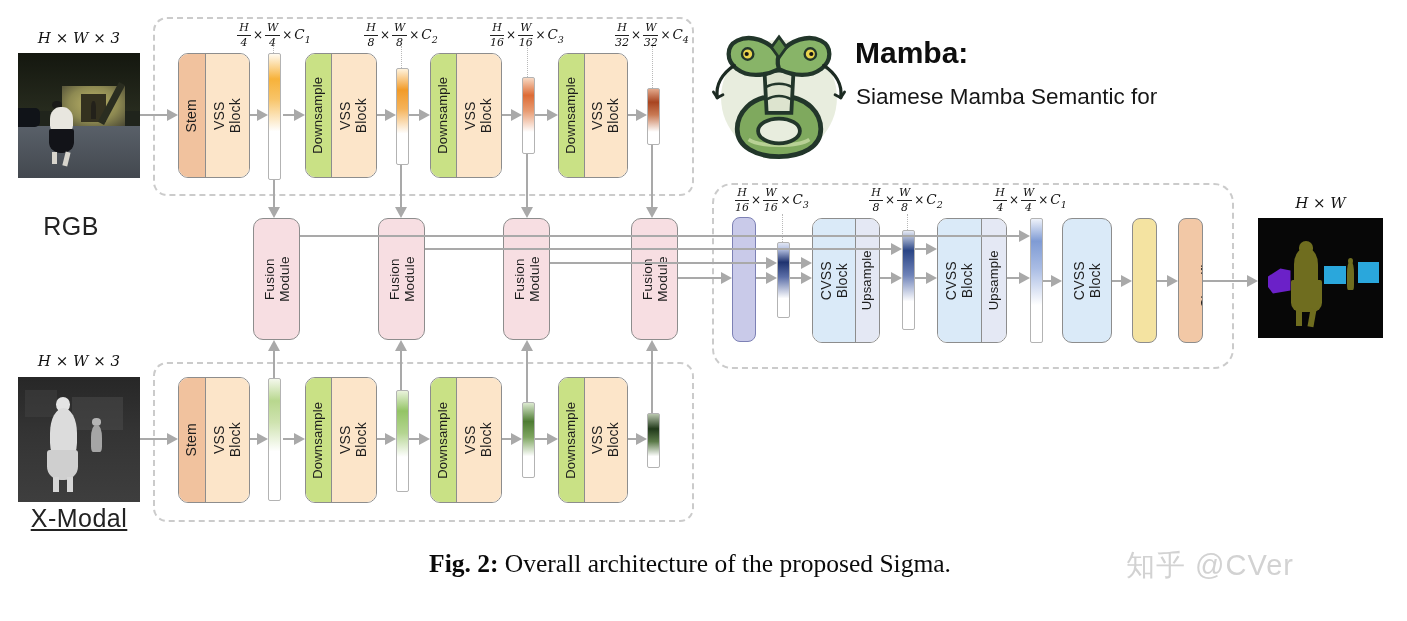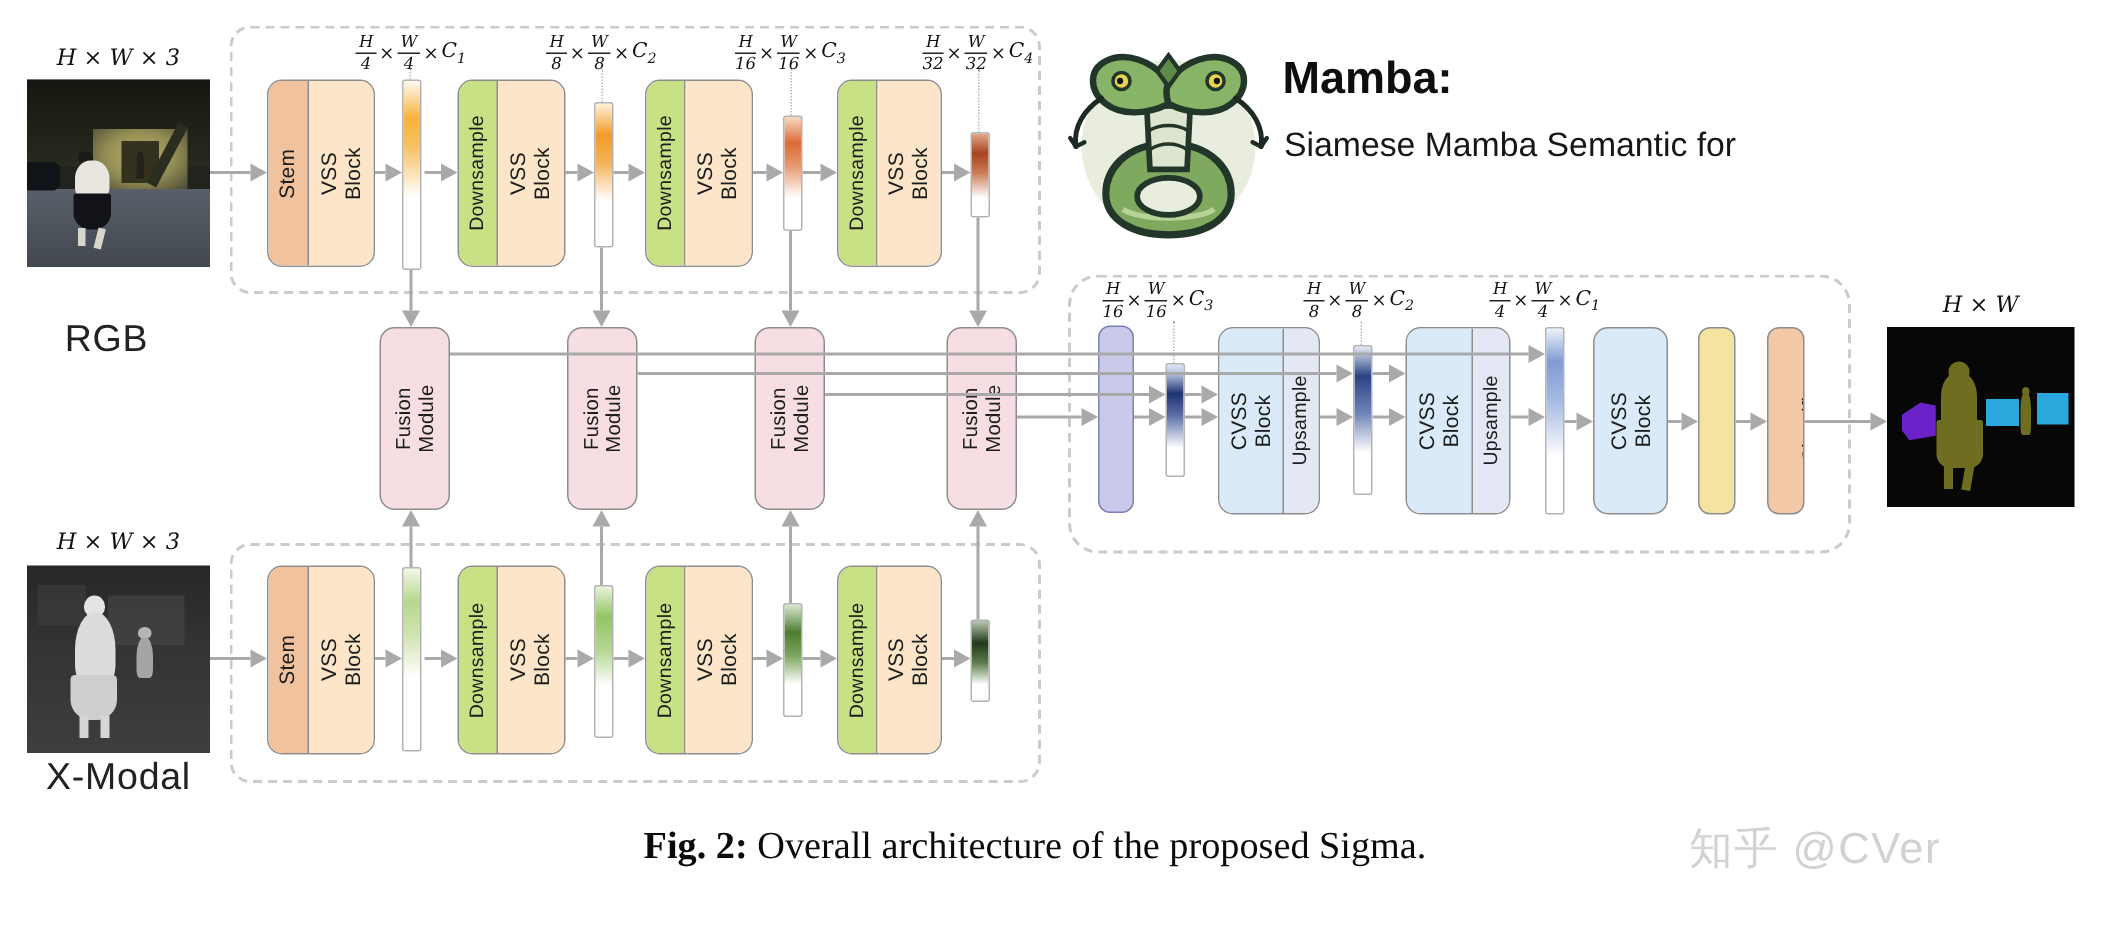--- a/index.html
+++ b/index.html
@@ -98,21 +98,21 @@
     <div style="left:44%;top:16%;width:42%;height:26%;background:#4a4a4a;opacity:.55;"></div>
     <div style="left:6%;top:10%;width:26%;height:22%;background:#454545;opacity:.45;"></div>
     <div style="left:31%;top:16%;width:12%;height:12%;background:#e4e4e4;border-radius:50%;"></div>
     <div style="left:26%;top:25%;width:22%;height:40%;background:#dcdcdc;border-radius:50% 50% 30% 30%;"></div>
     <div style="left:24%;top:58%;width:25%;height:24%;background:#cfcfcf;border-radius:10% 10% 45% 45%;"></div>
     <div style="left:29%;top:80%;width:5%;height:12%;background:#d6d6d6;"></div>
     <div style="left:40%;top:80%;width:5%;height:12%;background:#d6d6d6;"></div>
     <div style="left:61%;top:33%;width:7%;height:6%;background:#b5b5b5;border-radius:50%;"></div>
     <div style="left:60%;top:38%;width:9%;height:22%;background:#a5a5a5;border-radius:45% 45% 20% 20%;"></div>
   </div>
-  <div class="imgname" style="left:18px;top:504px;width:122px;">X-Modal</div>
+  <div class="imgname" style="left:18px;top:504px;width:122px;text-decoration:underline;">X-Modal</div>
 
   <div class="blk" style="left:178px;top:53px;width:72px;height:125px;">
     <div class="sub first bg-stem" style="width:26px;">
         <span class="rot">Stem</span>
       </div>
     <div class="sub grow bg-vss">
         <div class="rot">
           <span class="ln">VSS</span>
           <span class="ln">Block</span>
         </div>

